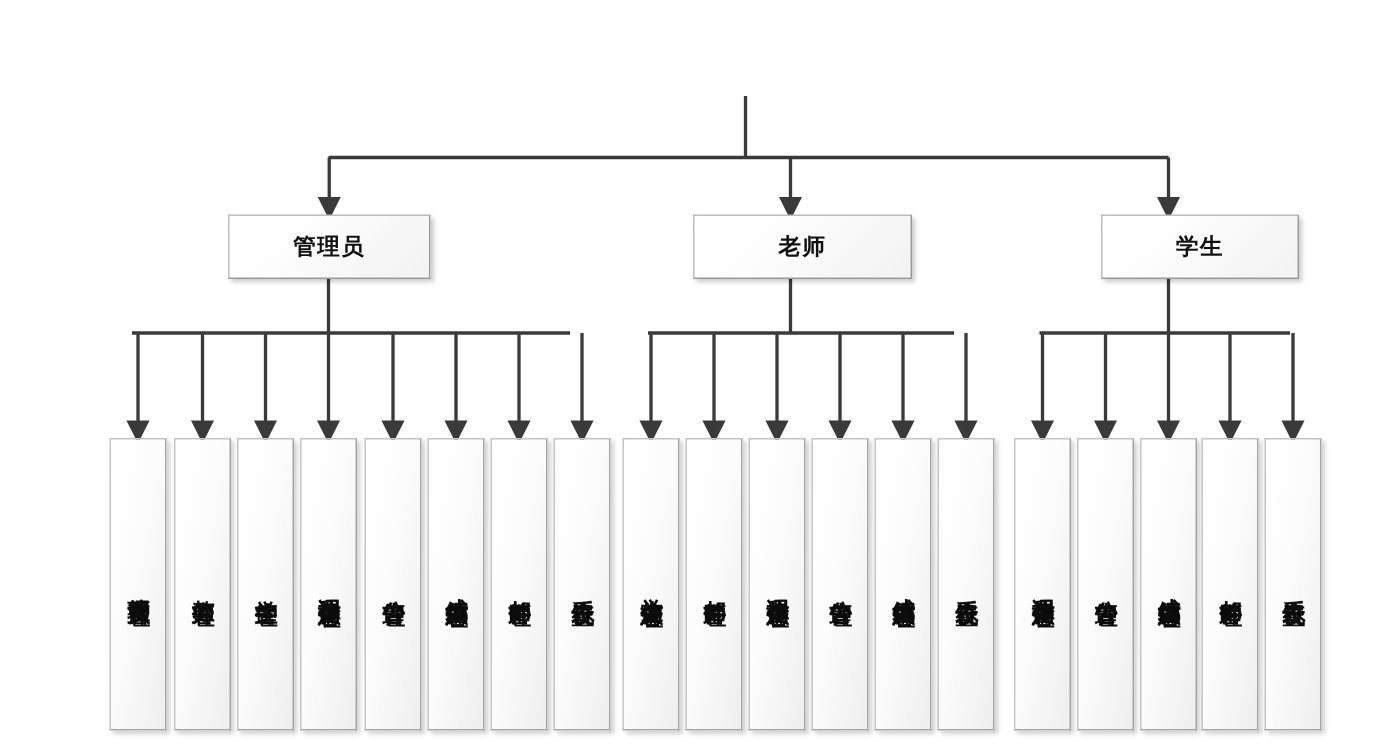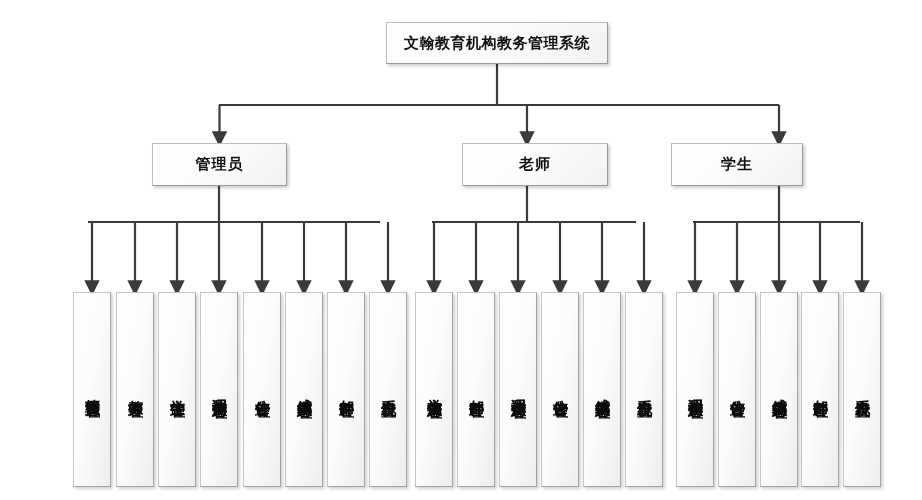--- a/index.html
+++ b/index.html
@@ -119,23 +119,20 @@
         <line x1="779" y1="186" x2="779" y2="222"></line>
         <line x1="693" y1="222" x2="860" y2="222"></line>
         <line x1="695" y1="222" x2="695" y2="288" marker-end="url(#arrow)"></line>
         <line x1="737" y1="222" x2="737" y2="288" marker-end="url(#arrow)"></line>
         <line x1="779" y1="222" x2="779" y2="288" marker-end="url(#arrow)"></line>
         <line x1="820" y1="222" x2="820" y2="288" marker-end="url(#arrow)"></line>
         <line x1="862" y1="222" x2="862" y2="288" marker-end="url(#arrow)"></line>
       </g>
   </svg>
 
-  <div class="node" id="root-node" style="left: 386px; top: 22px; width: 222px; height: 42px;">
-    <span class="node-title">文翰教育机构教务管理系统</span>
-  </div>
 
   <div id="nodes-layer">
       <div class="node" style="left: 152px; top: 143px; width: 135px; height: 43px;">
         <span class="node-role">管理员</span>
       </div>
       <div class="leaf" style="left: 73px; top: 292px; width: 38px; height: 195px;">
         <span class="leaf-label">管理员管理</span>
       </div>
       <div class="leaf" style="left: 116px; top: 292px; width: 38px; height: 195px;">
         <span class="leaf-label">教师管理</span>
@@ -172,21 +169,21 @@
       </div>
       <div class="leaf" style="left: 541px; top: 292px; width: 38px; height: 195px;">
         <span class="leaf-label">公告管理</span>
       </div>
       <div class="leaf" style="left: 583px; top: 292px; width: 38px; height: 195px;">
         <span class="leaf-label">成绩信息管理</span>
       </div>
       <div class="leaf" style="left: 625px; top: 292px; width: 38px; height: 195px;">
         <span class="leaf-label">系统设置</span>
       </div>
-      <div class="node" style="left: 671px; top: 143px; width: 132px; height: 43px;">
+      <div class="node" style="left: 734px; top: 143px; width: 132px; height: 43px;">
         <span class="node-role">学生</span>
       </div>
       <div class="leaf" style="left: 676px; top: 292px; width: 38px; height: 195px;">
         <span class="leaf-label">课程信息管理</span>
       </div>
       <div class="leaf" style="left: 718px; top: 292px; width: 38px; height: 195px;">
         <span class="leaf-label">公告管理</span>
       </div>
       <div class="leaf" style="left: 760px; top: 292px; width: 38px; height: 195px;">
         <span class="leaf-label">成绩信息管理</span>

